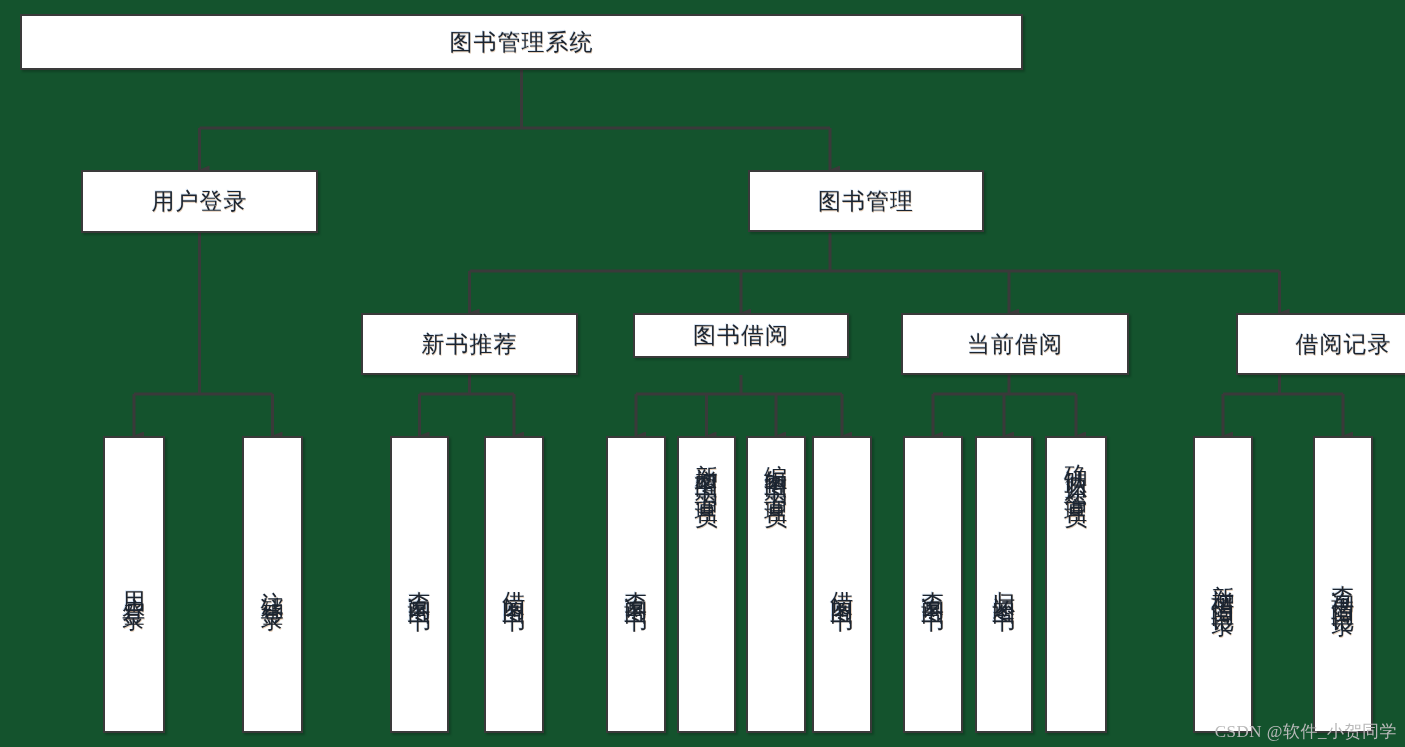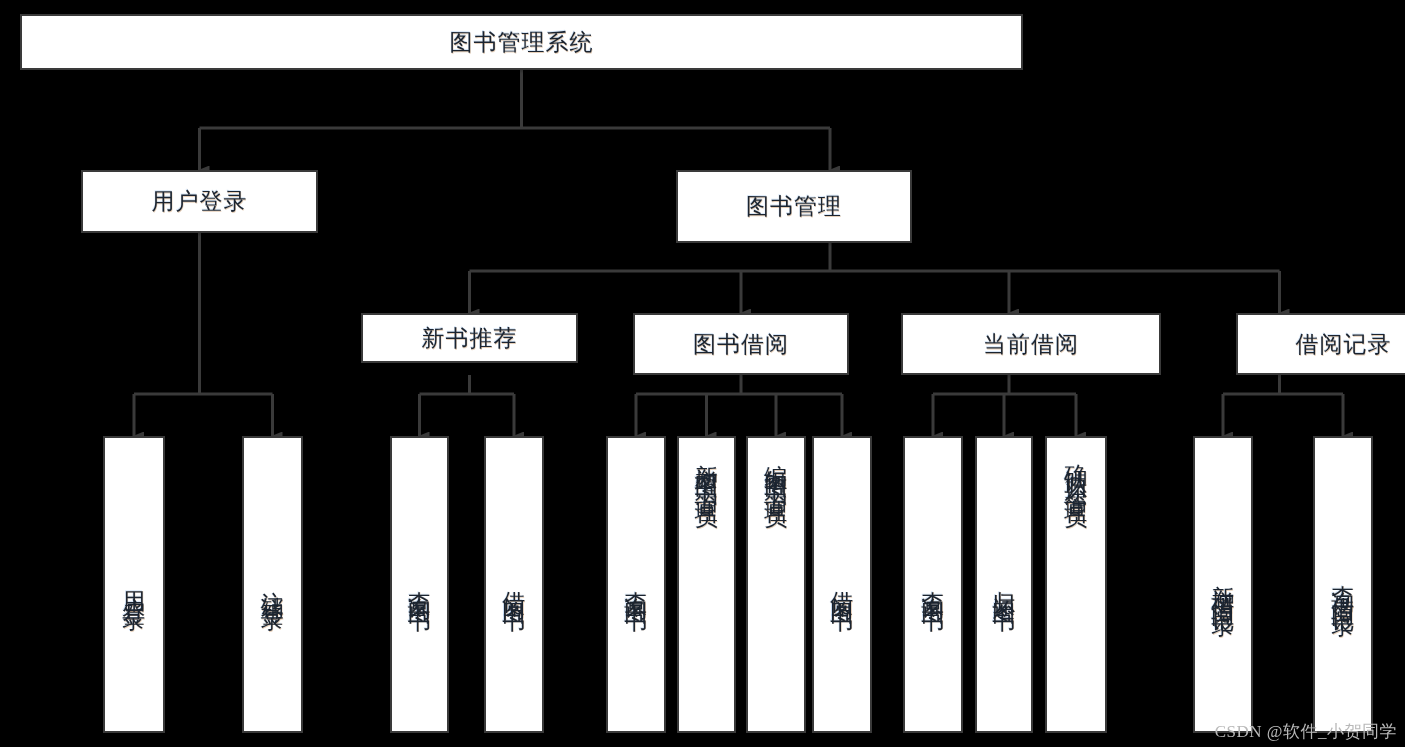--- a/index.html
+++ b/index.html
@@ -7,21 +7,21 @@
     padding: 0;
     background: #ffffff;
   }
   body {
     font-family: "Liberation Sans", "DejaVu Sans", sans-serif;
   }
   #stage {
     position: relative;
     width: 1405px;
     height: 747px;
-    background: #000000;
+    background: #14532d;
     overflow: hidden;
   }
   #diagram-svg {
     position: absolute;
     left: 0;
     top: 0;
   }
   .node-box {
     position: absolute;
     box-sizing: border-box;
@@ -115,30 +115,30 @@
       </g>
   </svg>
 
   <div id="nodes">
       <div class="node-box" style="left: 20px; top: 14px; width: 1003px; height: 56px;">
         <span class="node-label">图书管理系统</span>
       </div>
       <div class="node-box" style="left: 81px; top: 170px; width: 237px; height: 63px;">
         <span class="node-label">用户登录</span>
       </div>
-      <div class="node-box" style="left: 676px; top: 170px; width: 236px; height: 73px;">
+      <div class="node-box" style="left: 748px; top: 170px; width: 236px; height: 62px;">
         <span class="node-label">图书管理</span>
       </div>
-      <div class="node-box" style="left: 361px; top: 313px; width: 217px; height: 50px;">
+      <div class="node-box" style="left: 361px; top: 313px; width: 217px; height: 62px;">
         <span class="node-label">新书推荐</span>
       </div>
-      <div class="node-box" style="left: 633px; top: 313px; width: 216px; height: 62px;">
+      <div class="node-box" style="left: 633px; top: 313px; width: 216px; height: 45px;">
         <span class="node-label">图书借阅</span>
       </div>
-      <div class="node-box" style="left: 901px; top: 313px; width: 260px; height: 62px; text-align: right;">
+      <div class="node-box" style="left: 901px; top: 313px; width: 228px; height: 62px; text-align: right;">
         <span class="node-label">当前借阅</span>
       </div>
       <div class="node-box" style="left: 1236px; top: 313px; width: 215px; height: 62px;">
         <span class="node-label">借阅记录</span>
       </div>
       <div class="node-box vertical centered" style="left: 103px; top: 436px; width: 62px; height: 297px;">
         <span class="node-label">用户登录</span>
       </div>
       <div class="node-box vertical centered" style="left: 242px; top: 436px; width: 61px; height: 297px;">
         <span class="node-label">注销登录</span>

